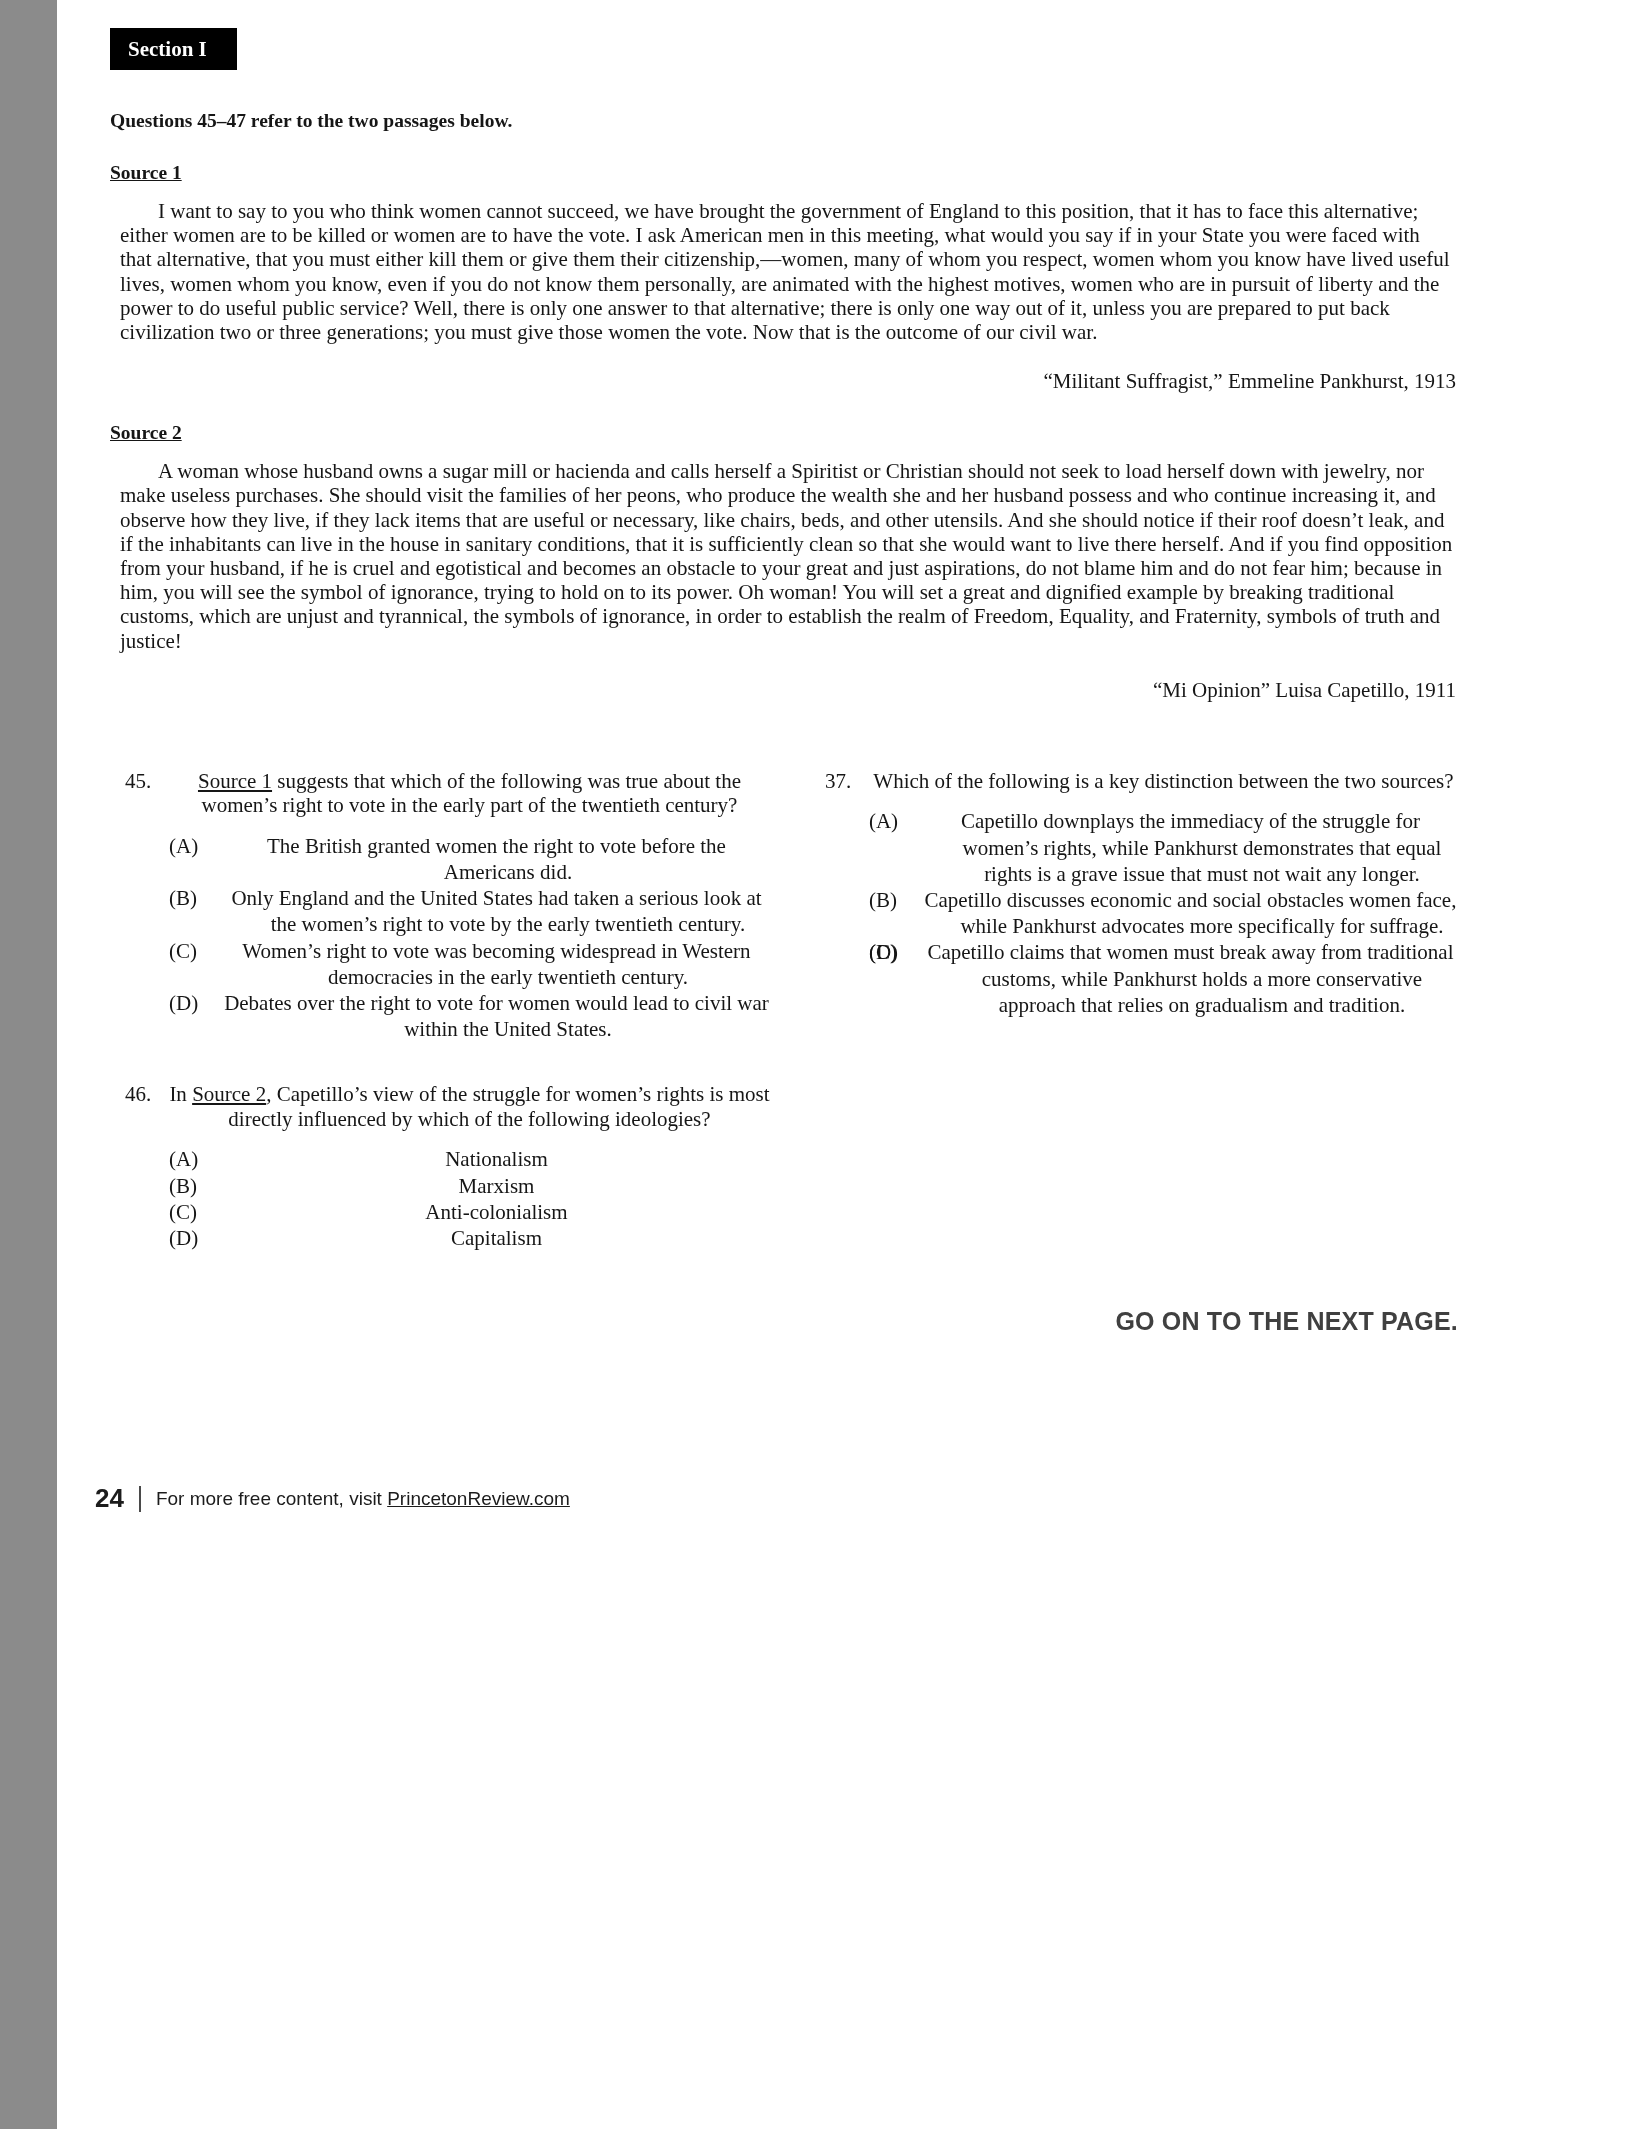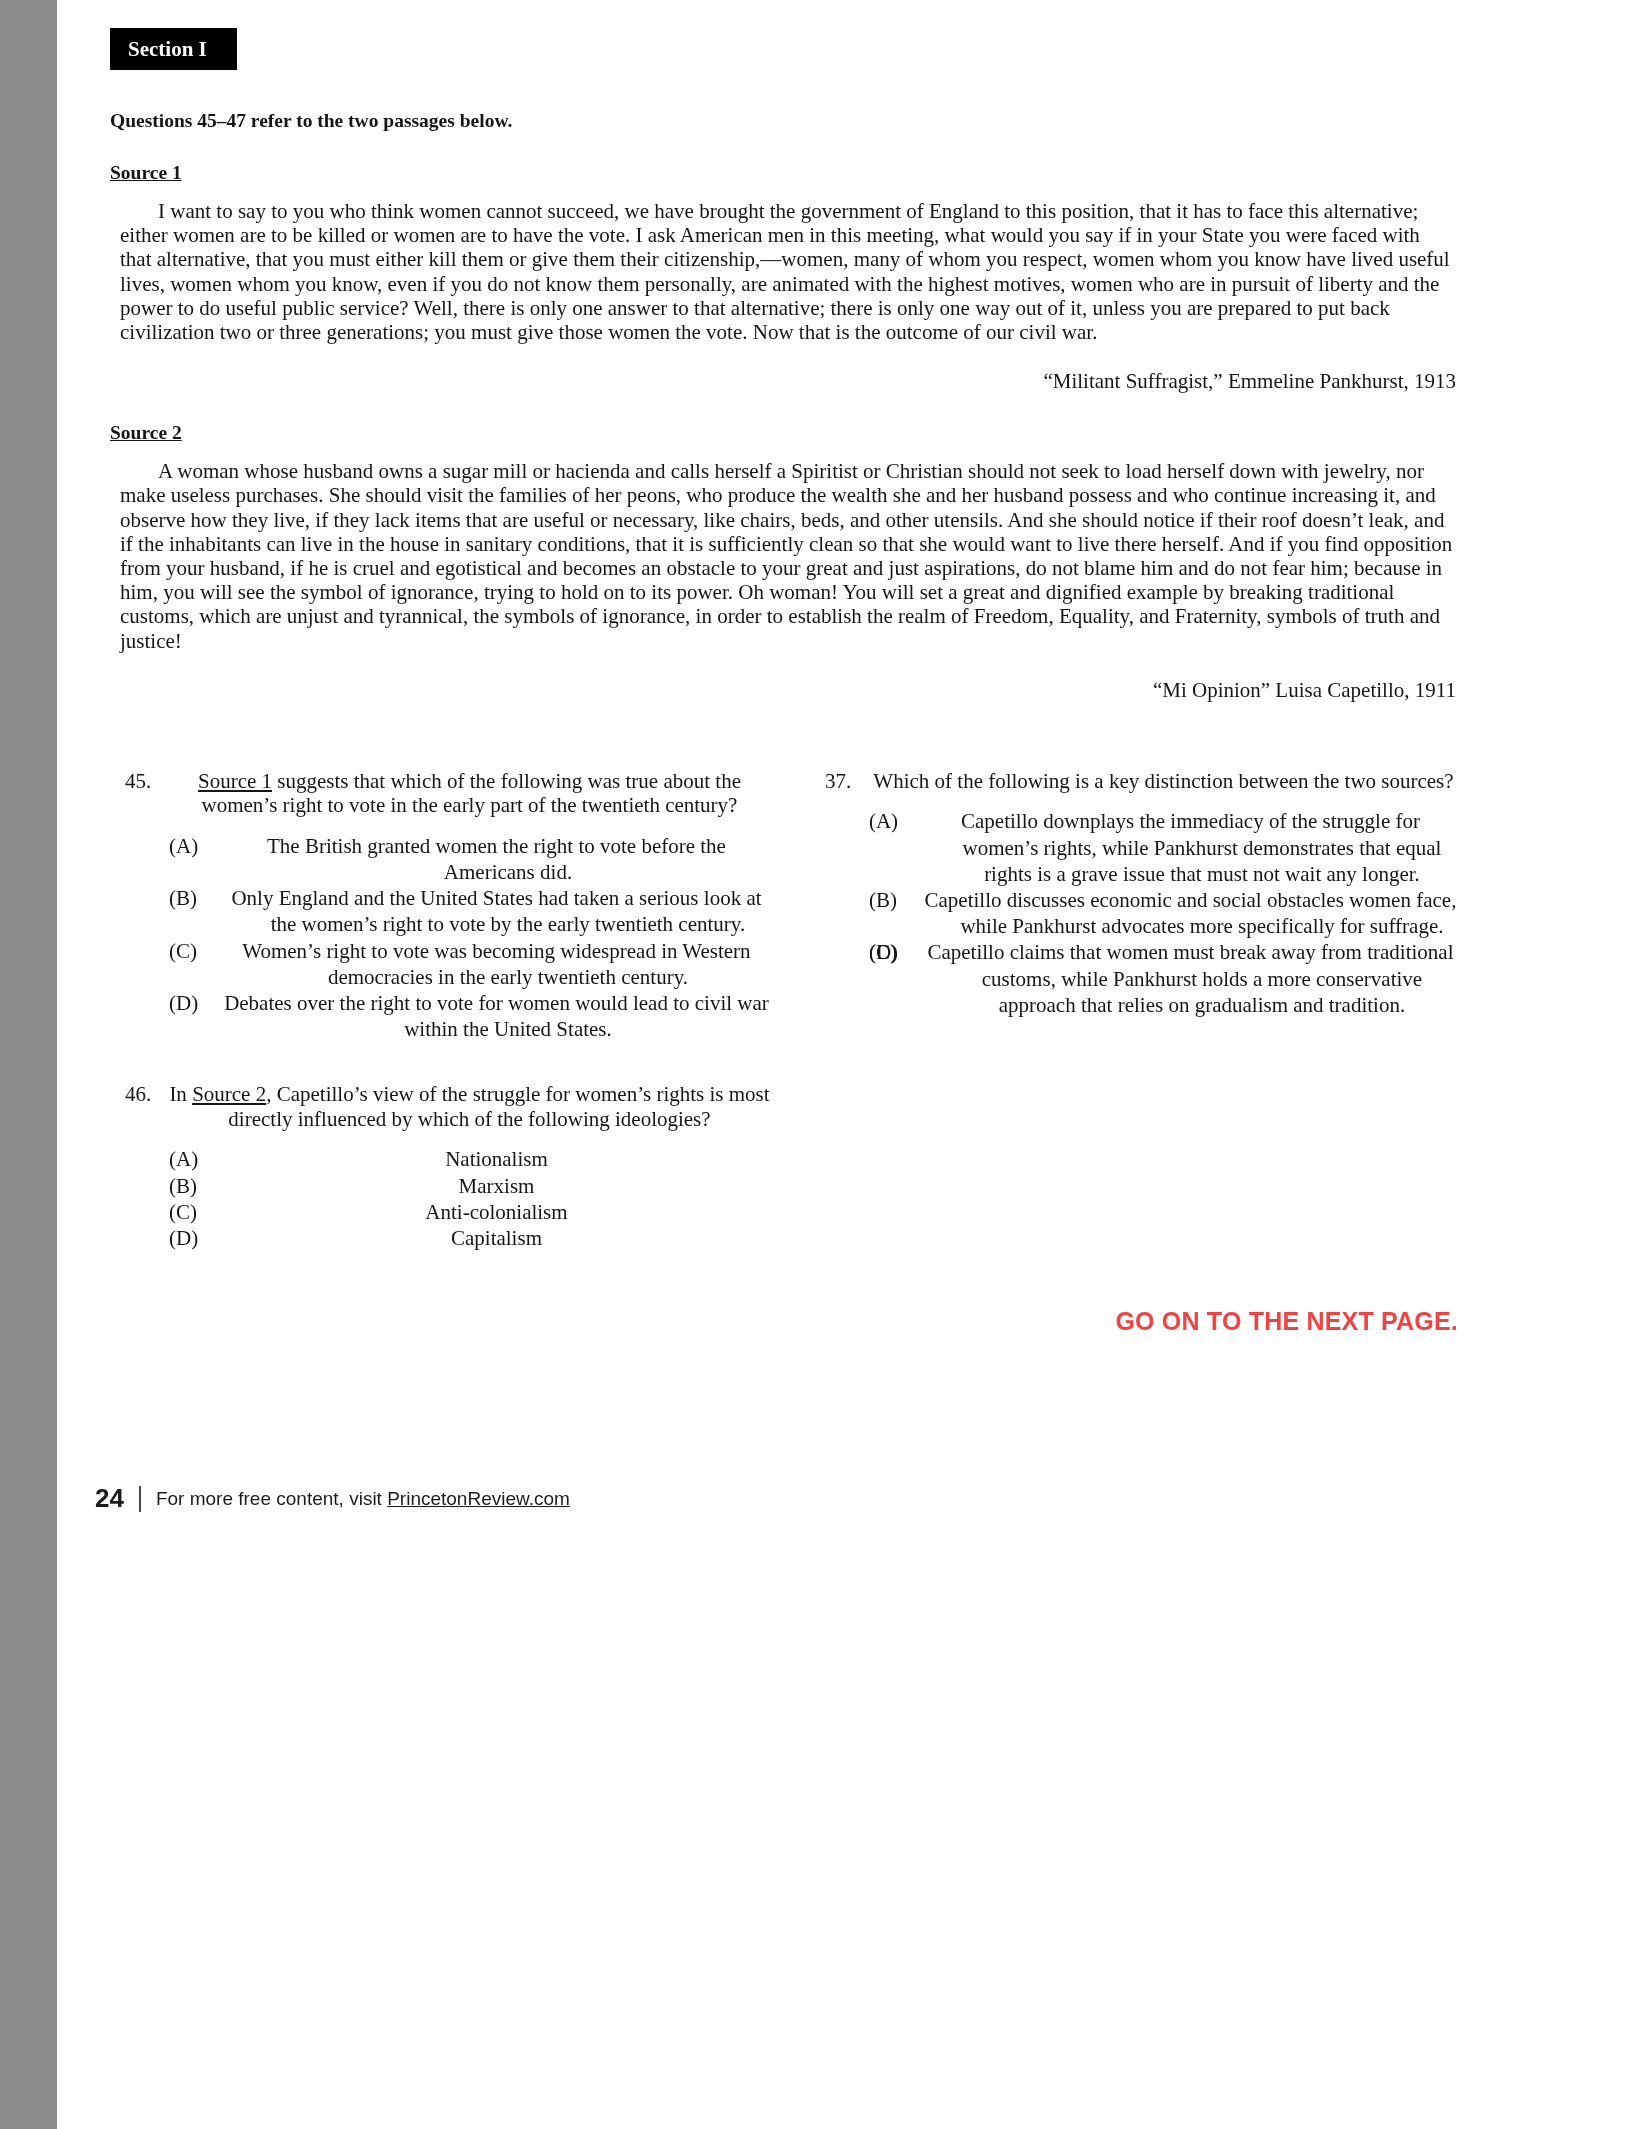--- a/index.html
+++ b/index.html
@@ -97,21 +97,21 @@
     left: 0; top: 0;
     text-indent: 0;
   }
   .go-on {
     margin-top: 16px;
     text-align: right;
     font-family: "Liberation Sans", "DejaVu Sans", sans-serif;
     font-weight: bold;
     font-size: 25px;
     letter-spacing: 0.2px;
-    color: #ef4444;
+    color: #404040;
   }
   .footer {
     position: absolute;
     left: 95px;
     top: 1483px;
     display: flex;
     align-items: center;
     font-family: "Liberation Sans", "DejaVu Sans", sans-serif;
     color: #1c1c1c;
   }

